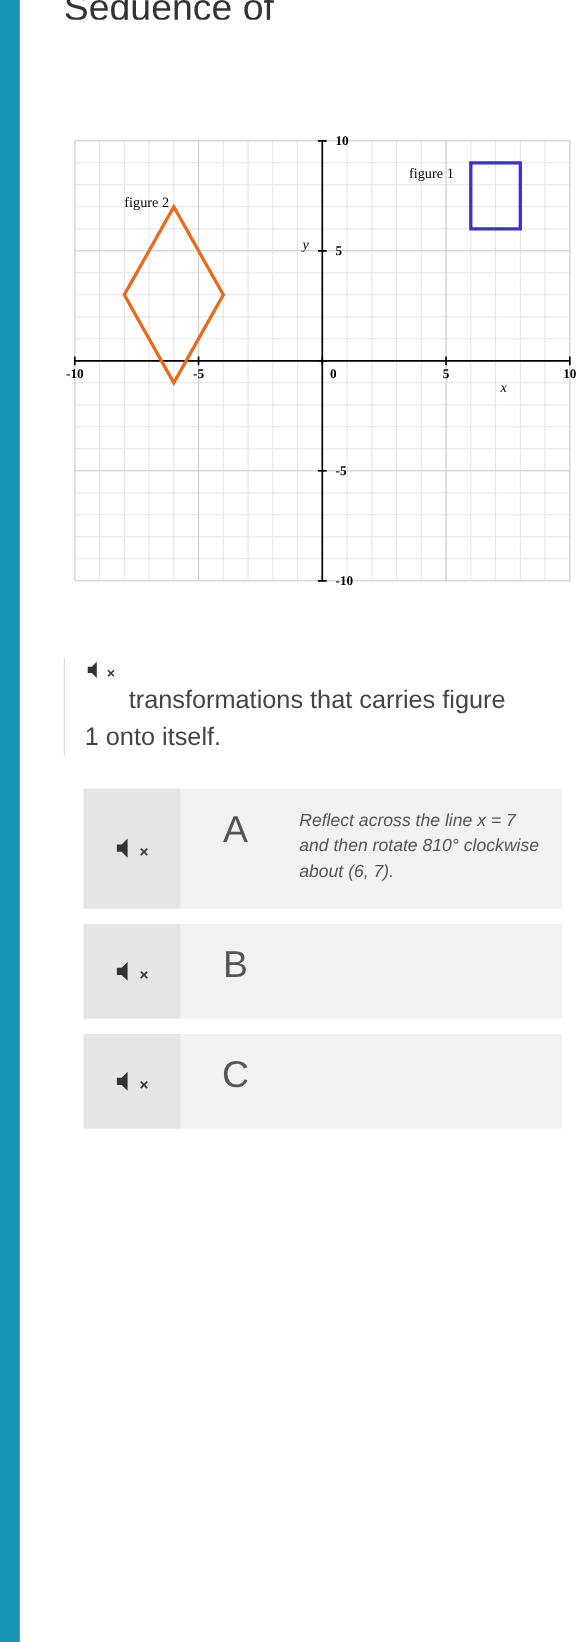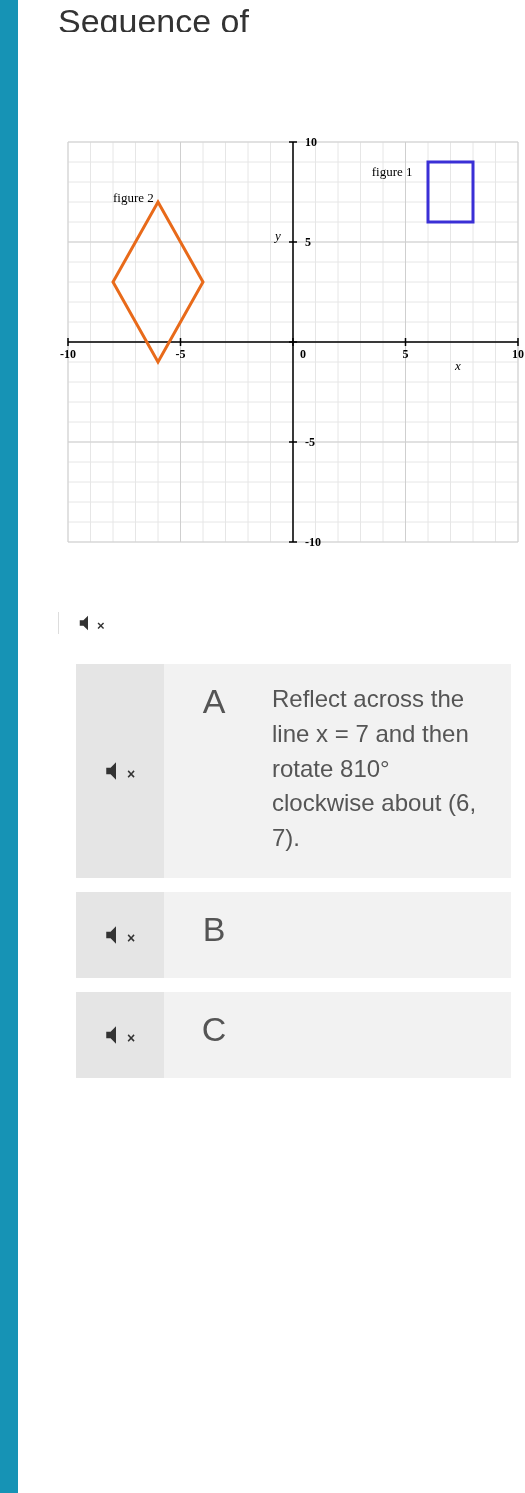--- a/index.html
+++ b/index.html
@@ -14,21 +14,20 @@
   .side-bar {
     position: absolute;
     left: 0; top: 0;
     width: 18px;
     height: 100%;
     background: #1693b5;
   }
   .content {
     margin-left: 18px;
     padding: 0 0 0 40px;
-    margin-top: 14px;
   }
   .title-wrap {
     padding-top: 0;
   }
   .title-line {
     font-size: 34px;
     font-weight: 400;
     color: #333;
     line-height: 1.05;
     letter-spacing: 0px;
@@ -96,23 +95,24 @@
     display: flex;
     justify-content: center;
     padding-top: 18px;
     font-size: 34px;
     color: #555;
     font-weight: 400;
   }
   .col-text {
     flex: 1;
     padding: 18px 18px 22px 8px;
-    font-size: 24px;
+    font-size: 16px;
     color: #555;
     line-height: 1.45;
+    font-style: italic;
   }
   .axis-label { font-family: 'Times New Roman', serif; font-size: 13px; fill:#000; }
   .fig-label { font-family: 'Times New Roman', serif; font-size: 13px; fill:#000; }
   .tick-label { font-family: 'Times New Roman', serif; font-size: 12px; fill:#000; font-weight:bold;}
 </style>
 </head>
 <body>
 
 <div class="side-bar"></div>
 
@@ -208,20 +208,22 @@
 
   <div class="question-block">
     <div class="q-row1">
       <span class="speaker-off">
         <svg viewBox="0 0 24 24">
             <path d="M3 9v6h4l5 5V4L7 9H3z" fill="#333"></path>
           </svg>
           <span class="x">×</span>
       </span>
     </div>
+    <div class="q-indent">transformations that carries figure</div>
+    <div>1 onto itself.</div>
   </div>
 
   <div class="answers">
       <div class="answer-row">
         <div class="col-speaker">
           <span class="speaker-off">
             <svg viewBox="0 0 24 24">
               <path d="M3 9v6h4l5 5V4L7 9H3z" fill="#333"></path>
             </svg>
             <span class="x">×</span>

